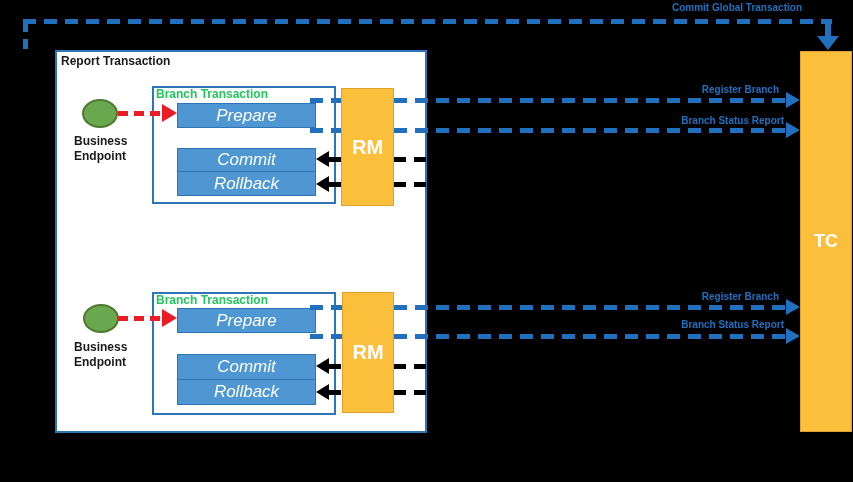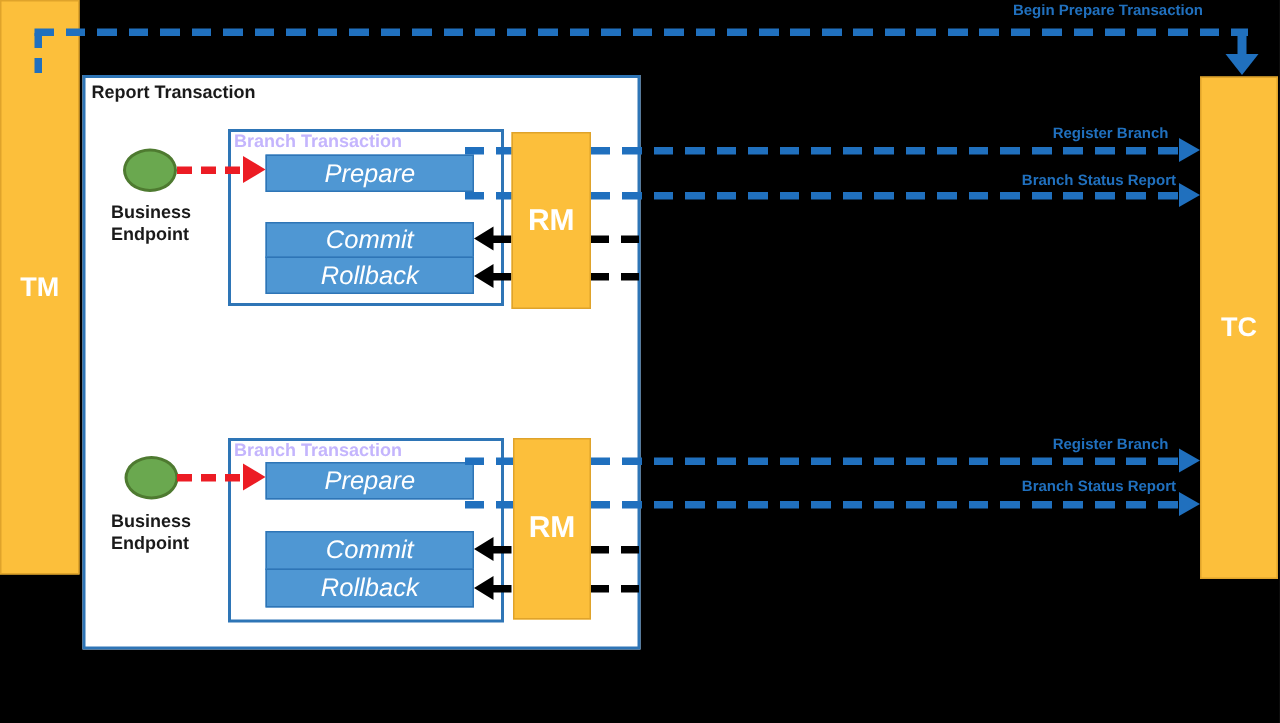--- a/index.html
+++ b/index.html
@@ -20,34 +20,34 @@
   body{background:#222;font-family:"Liberation Sans",sans-serif;}
   #stage{
     position:relative;width:853px;height:482px;overflow:hidden;
     background:var(--background);
   }
   #stage *{position:absolute;box-sizing:border-box;}
 
   
   .tm-bar{left:0;top:50;width:53px;height:383px;background:var(--orange);
     border:1px solid var(--orange-border);z-index:1;display:flex;align-items:center;justify-content:center;}
-  .tc-bar{left:800px;top:51px;width:52px;height:335px;background:var(--orange);
+  .tc-bar{left:800px;top:51px;width:52px;height:381px;background:var(--orange);
     border:1px solid var(--orange-border);z-index:1;display:flex;align-items:center;justify-content:center;}
   .bar-label{position:static;color:#fff;font-size:18px;font-weight:bold;}
 
   
   .panel{left:55px;top:50px;width:372px;height:383px;background:var(--panel);
     border:2px solid var(--blue-border);z-index:1;}
   .gt-label{left:61px;top:54px;font-size:12px;font-weight:bold;color:#1a1a1a;z-index:5;}
 
   
   .branch-box{left:152px;width:184px;border:2px solid var(--blue-border);background:transparent;z-index:2;}
   .branch-box.b1{top:86px;height:118px;}
   .branch-box.b2{top:292px;height:123px;}
-  .branch-label{font-size:12px;font-weight:bold;color:#c4b5fd;z-index:3;}
+  .branch-label{font-size:12px;font-weight:bold;color:#22c55e;z-index:3;}
   .branch-label.b1{left:156px;top:87px;}
   .branch-label.b2{left:156px;top:293px;}
 
   
   .step{left:177px;width:139px;background:var(--blue-fill);border:1.5px solid var(--blue-border);
     z-index:2;display:flex;align-items:center;justify-content:center;
     color:#fff;font-style:italic;font-size:17px;}
   .prepare.b1{top:103px;height:25px;}
   .commit.b1{top:148px;height:24px;}
   .rollback.b1{top:171px;height:25px;}
@@ -125,36 +125,33 @@
   .lbl-stat2{left:599px;top:319px;width:185px;}
 
   
   .watermark{left:688px;top:452px;color:var(--watermark-gray);font-size:19px;z-index:5;white-space:nowrap;}
 </style>
 </head>
 <body>
 
 <div id="stage">
 
-  <div class="tm-bar">
-    <span class="bar-label">TM</span>
-  </div>
 
   <div class="tc-bar">
     <span class="bar-label">TC</span>
   </div>
 
   <div class="panel"></div>
   <div class="gt-label">Report Transaction</div>
 
   <div class="vdash-blue begin-v"></div>
   <div class="hdash-blue begin-h"></div>
   <div class="hsolid-blue begin-shaft"></div>
   <div class="begin-head"></div>
-  <div class="flow-label lbl-begin">Begin Prepare Transaction</div>
+  <div class="flow-label lbl-begin">Commit Global Transaction</div>
 
   <div class="branch-box b1"></div>
   <div class="branch-label b1">Branch Transaction</div>
 
   <div class="endpoint-circle b1"></div>
   <div class="endpoint-label b1">
     <span style="position:static;display:block">Business</span>
     <span style="position:static;display:block">Endpoint</span>
   </div>
 

